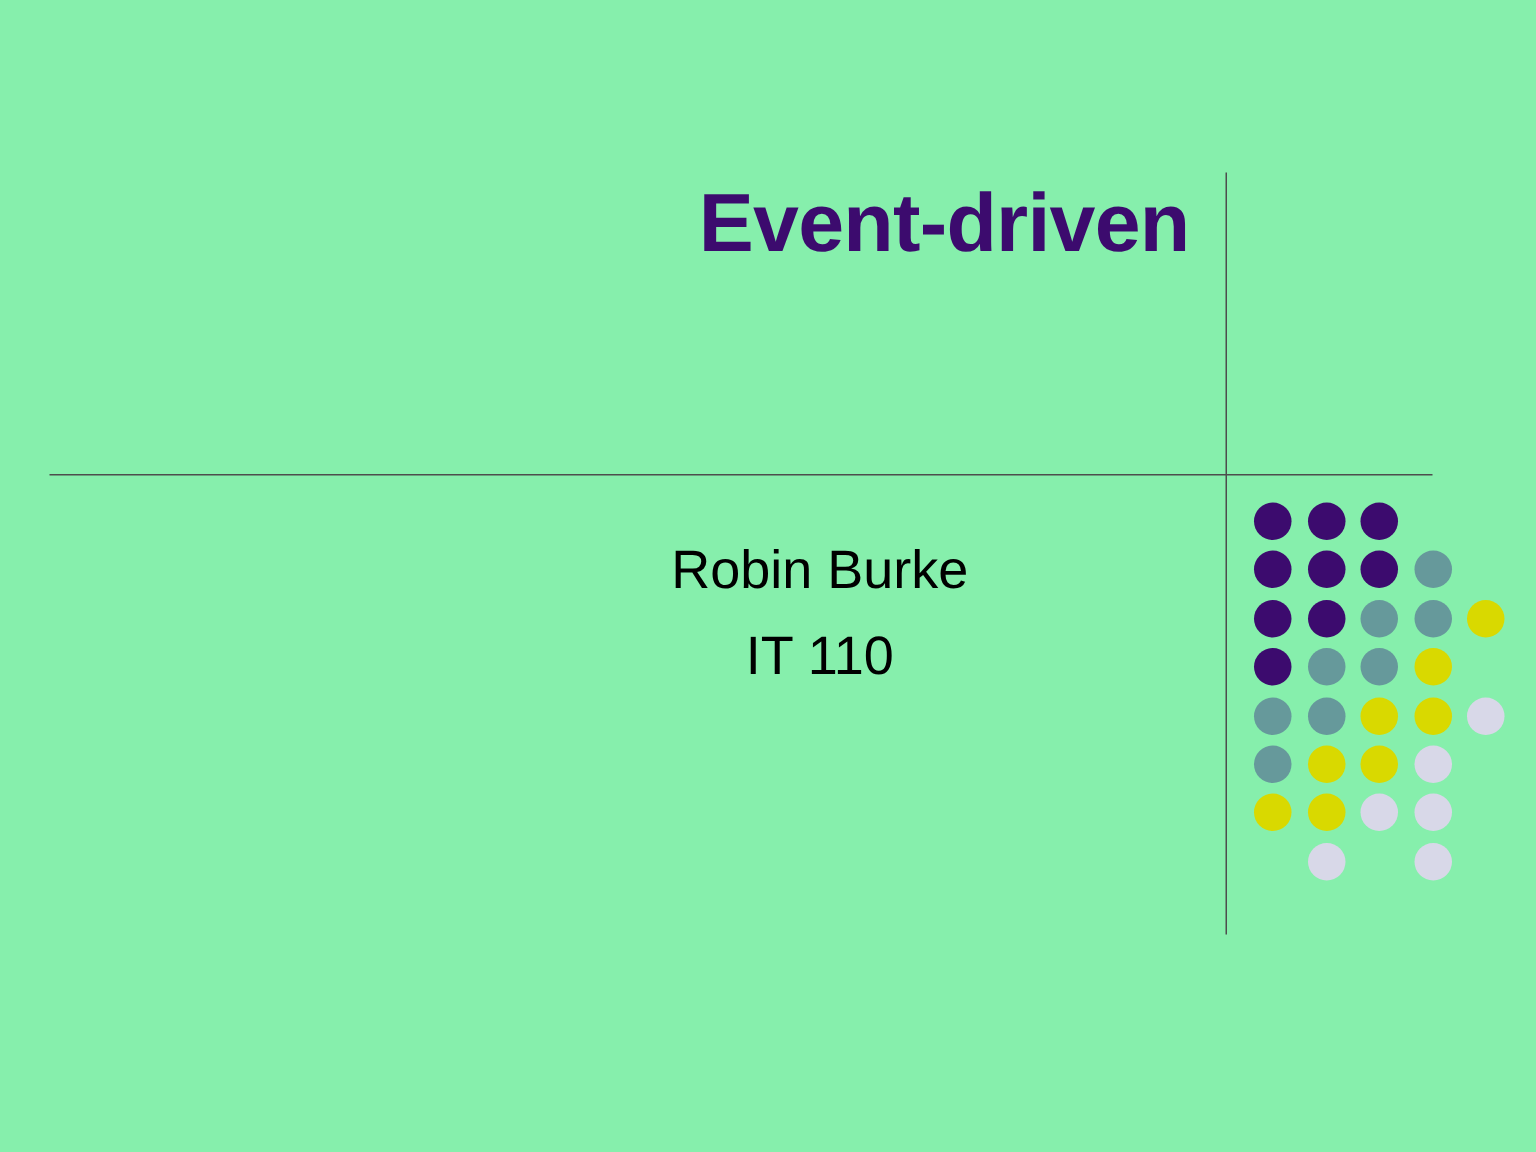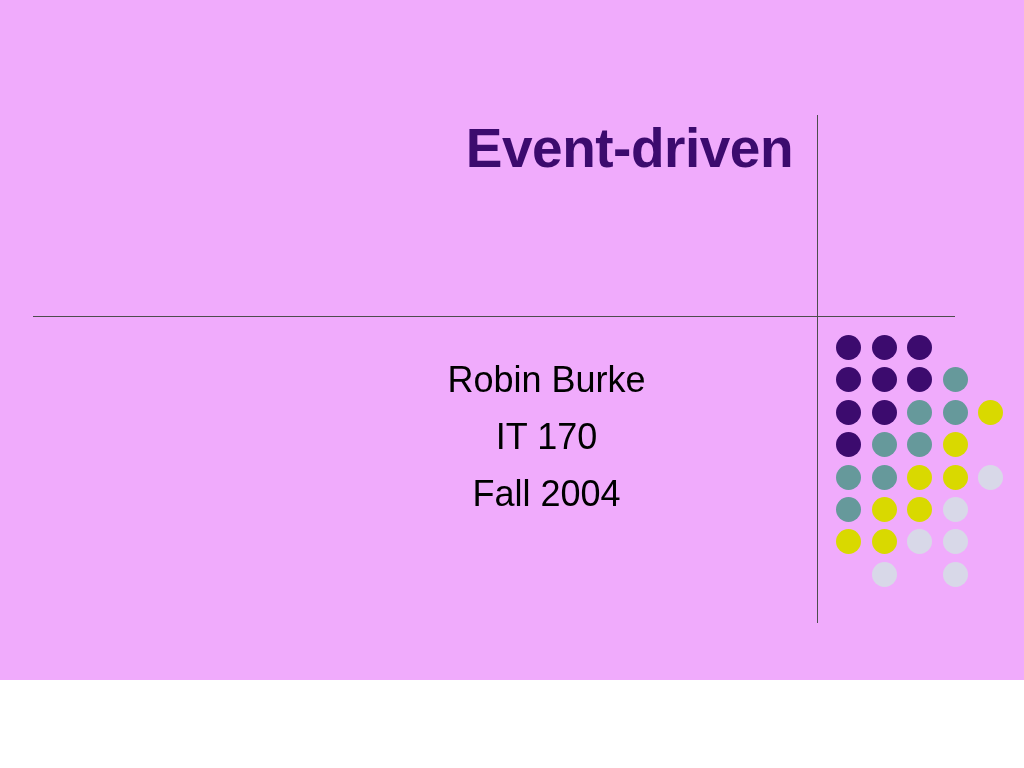--- a/index.html
+++ b/index.html
@@ -10,22 +10,22 @@
   body {
     width: 1024px;
     height: 768px;
     background: #ffffff;
     font-family: "Liberation Sans", sans-serif;
     overflow: hidden;
   }
   #slide {
     position: relative;
     width: 1024px;
-    height: 680px;
-    background: #f0abfc;
+    height: 768px;
+    background: #86efac;
   }
 
   
   #vertical-rule {
     position: absolute;
     left: 817px;
     top: 115px;
     width: 1px;
     height: 508px;
     background: #4d4d4d;
@@ -105,22 +105,21 @@
 
   <div id="horizontal-rule"></div>
   <div id="vertical-rule"></div>
 
   <div id="title-block">
     <span class="title-line">Event-driven</span>
   </div>
 
   <div id="subtitle-block">
     <span class="subtitle-line">Robin Burke</span>
-    <span class="subtitle-line">IT 170</span>
-    <span class="subtitle-line">Fall 2004</span>
+    <span class="subtitle-line">IT 110</span>
   </div>
 
   <div id="dot-grid">
       <div class="dot-row">
         <span class="dot" style="left: 0px; background: rgb(60, 11, 110);"></span>
         <span class="dot" style="left: 35.5px; background: rgb(60, 11, 110);"></span>
         <span class="dot" style="left: 71px; background: rgb(60, 11, 110);"></span>
         <span class="dot empty" style="left: 106.5px;"></span>
         <span class="dot empty" style="left: 142px;"></span>
       </div>

